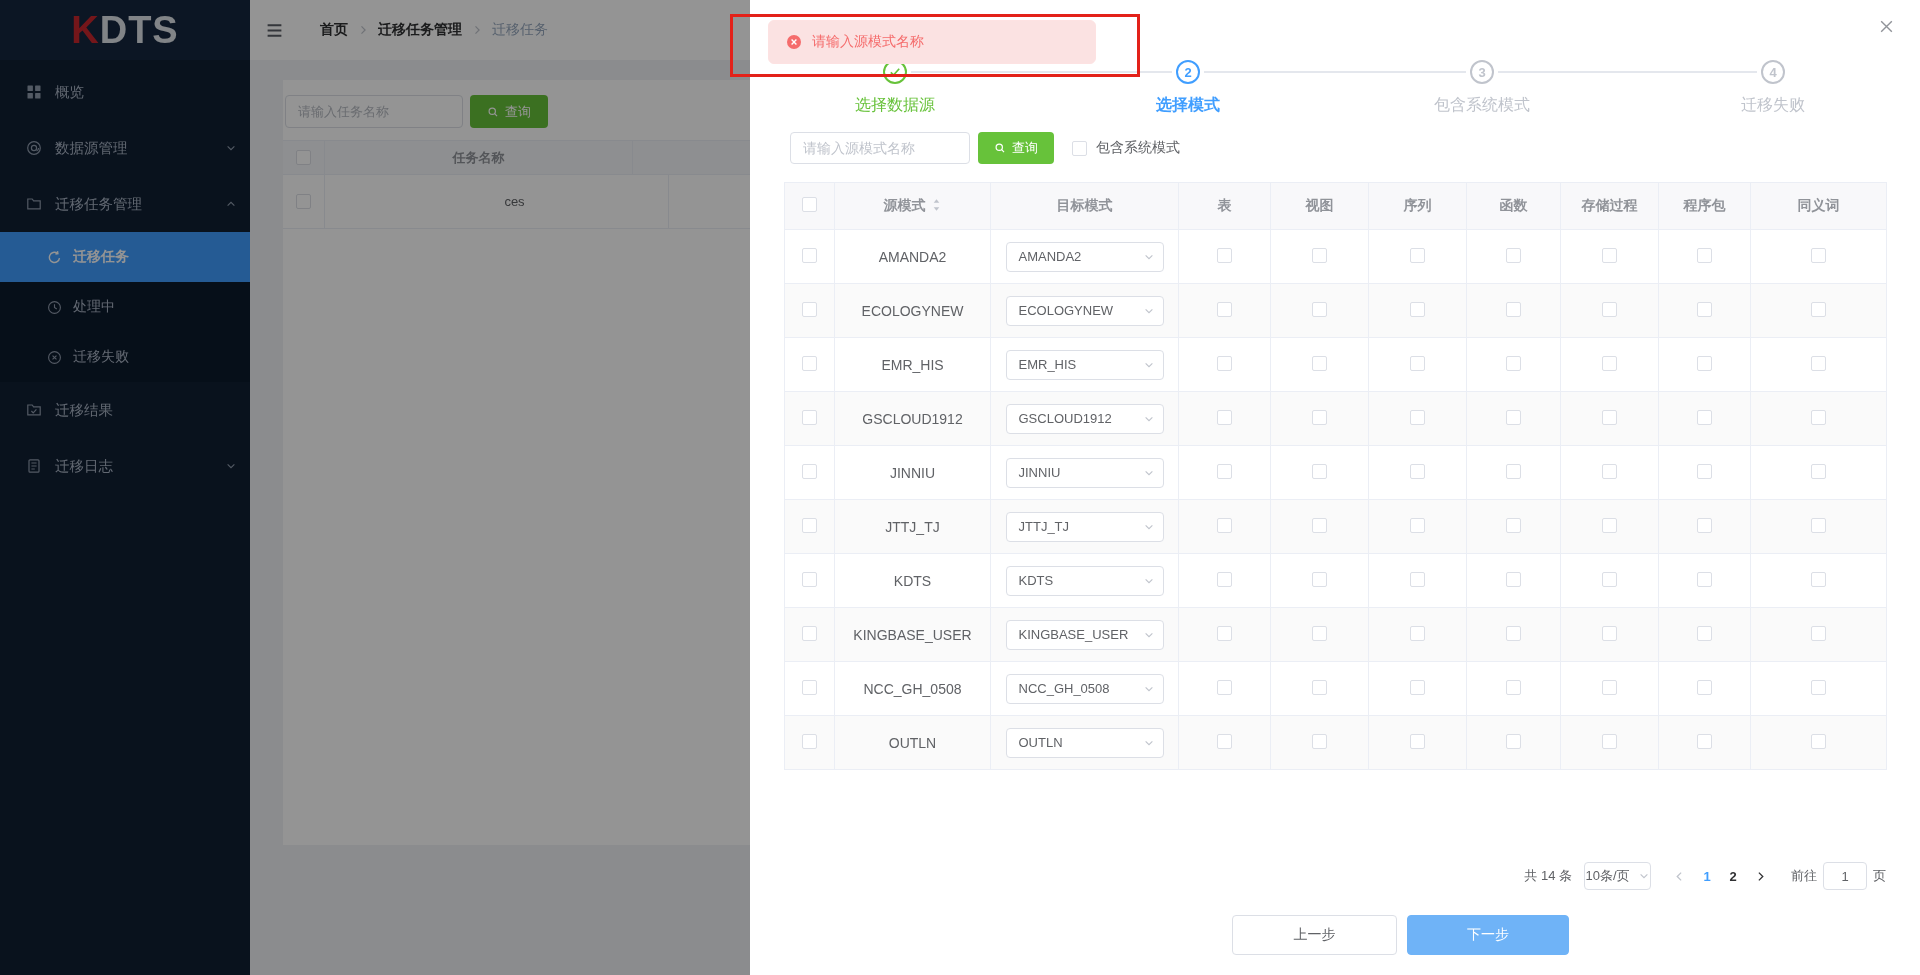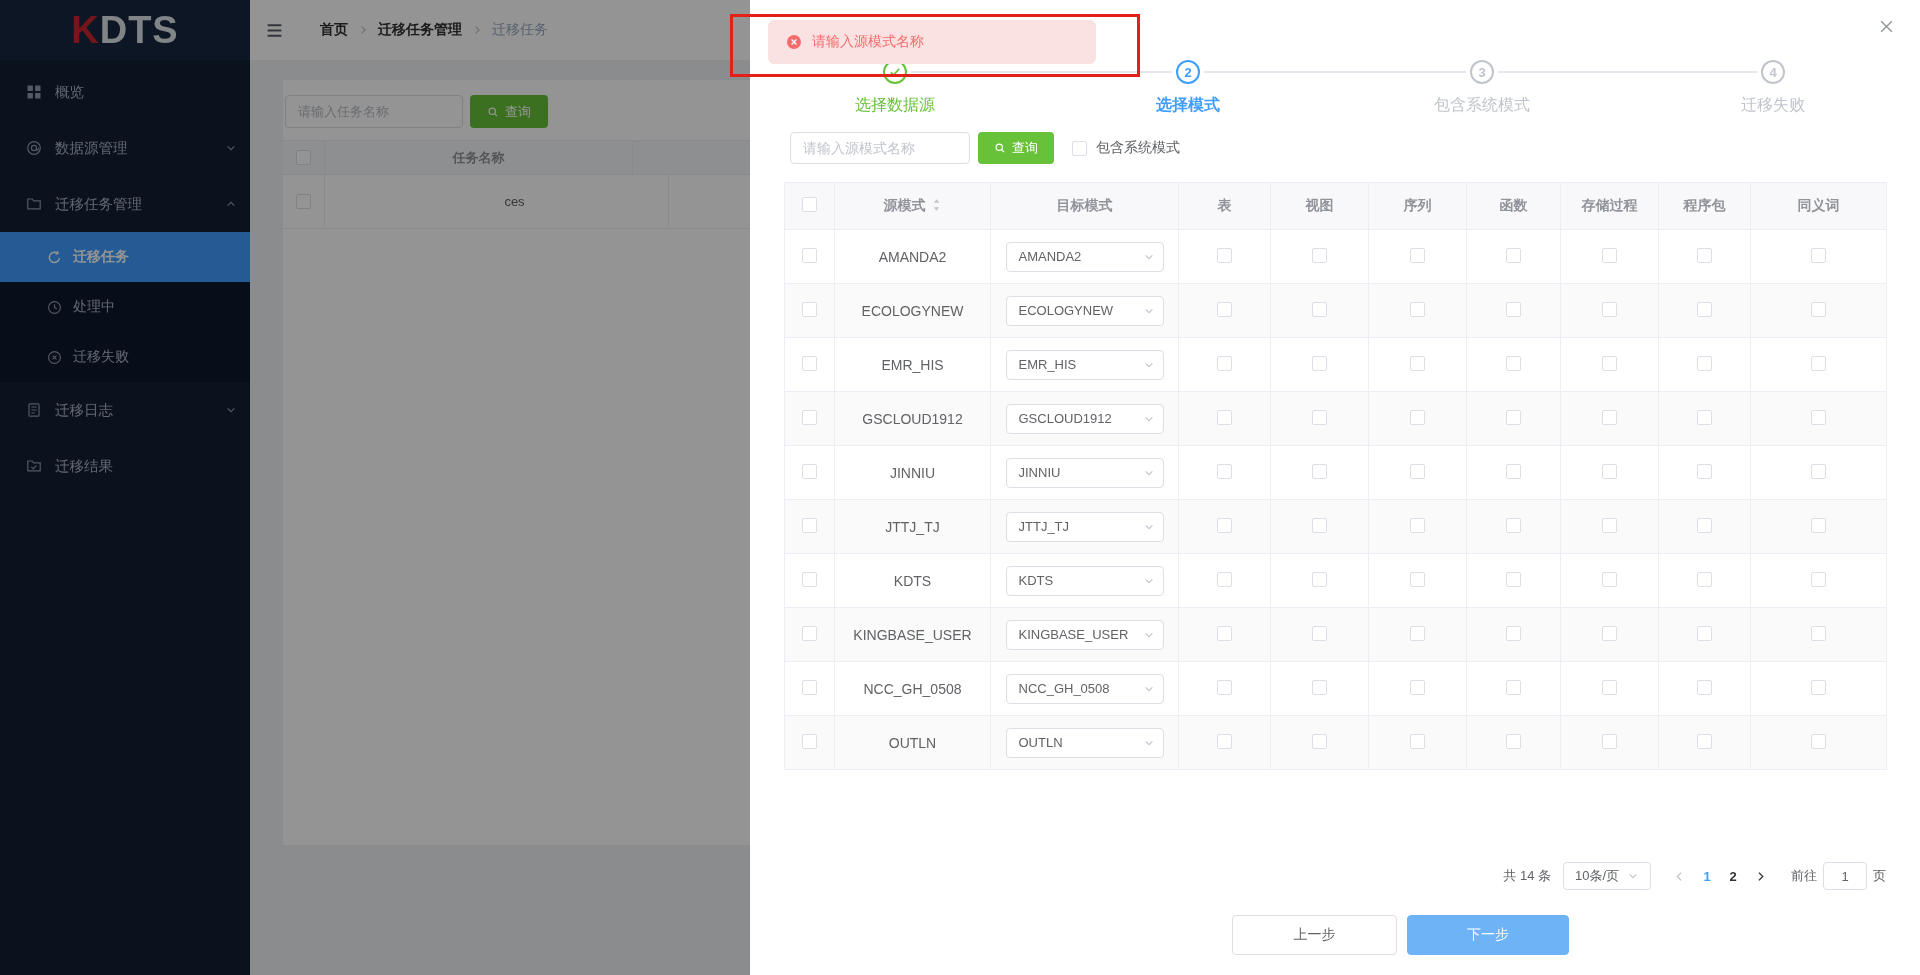--- a/index.html
+++ b/index.html
@@ -92,21 +92,21 @@
   #schema-table tr.striped td{background:#fafafa;}
   .sort{width:11px;height:14px;margin-left:5px;vertical-align:-2px;display:inline-flex;cursor:pointer;}
   .sel{display:inline-flex;width:158px;height:30px;box-sizing:border-box;border:1px solid #dcdfe6;
     border-radius:4px;background:#fff;align-items:center;justify-content:space-between;
     padding:0 8px 0 12px;font-size:13px;color:#606266;cursor:pointer;}
   .selchev{color:#c0c4cc;}
 
   .pagination{position:absolute;right:34px;top:862px;height:28px;display:flex;align-items:center;
     font-size:13px;color:#606266;}
   .pg-total{margin-right:12px;}
-  .pg-size{display:inline-flex;width:88px;height:28px;box-sizing:border-box;border:1px solid #dcdfe6;
+  .pg-size{display:inline-flex;width:67px;height:28px;box-sizing:border-box;border:1px solid #dcdfe6;
     border-radius:4px;align-items:center;justify-content:center;gap:8px;color:#606266;
     margin-right:14px;cursor:pointer;background:#fff;}
   .pg-size .ic{color:#c0c4cc;}
   .pg-arrow{width:13px;height:13px;cursor:pointer;margin:0 8px;}
   .pg-arrow.prev{color:#c0c4cc;}
   .pg-arrow.next{color:#303133;}
   .pg-num{display:inline-block;width:26px;text-align:center;color:#303133;font-weight:bold;cursor:pointer;}
   .pg-num.cur{color:#409eff;}
   .pg-goto{margin-left:16px;margin-right:6px;}
   .pg-input{width:44px;height:28px;box-sizing:border-box;border:1px solid #dcdfe6;border-radius:4px;
@@ -201,39 +201,39 @@
             <svg viewBox="0 0 16 16" fill="none" stroke="currentColor" stroke-width="1.2">
               <circle cx="8" cy="8" r="6.3"></circle>
               <path d="M5.9 5.9l4.2 4.2M10.1 5.9l-4.2 4.2"></path>
             </svg>
           </span>
           <span>迁移失败</span>
         </div>
         <div class="side-item">
           <span class="ic ">
             <svg viewBox="0 0 16 16" fill="none" stroke="currentColor" stroke-width="1.2">
+              <path d="M1.8 3h4.4l1.4 1.8h6.6v8H1.8z"></path>
+              <path d="M5.4 9l1.8 1.8 3.2-3.4"></path>
+            </svg>
+          </span>
+          <span>迁移结果</span>
+        </div>
+        <div class="side-item">
+          <span class="ic ">
+            <svg viewBox="0 0 16 16" fill="none" stroke="currentColor" stroke-width="1.2">
               <rect x="3" y="1.8" width="10" height="12.4" rx="1"></rect>
               <path d="M5.4 5h5.2M5.4 8h5.2M5.4 11h3.4"></path>
             </svg>
           </span>
           <span>迁移日志</span>
           <span class="ic side-chev">
             <svg viewBox="0 0 16 16" fill="none" stroke="currentColor" stroke-width="1.5">
               <path d="M3.5 5.8L8 10.3l4.5-4.5"></path>
             </svg>
           </span>
-        </div>
-        <div class="side-item">
-          <span class="ic ">
-            <svg viewBox="0 0 16 16" fill="none" stroke="currentColor" stroke-width="1.2">
-              <path d="M1.8 3h4.4l1.4 1.8h6.6v8H1.8z"></path>
-              <path d="M5.4 9l1.8 1.8 3.2-3.4"></path>
-            </svg>
-          </span>
-          <span>迁移结果</span>
         </div>
       </nav>
   </aside>
 
   <div class="main">
     <header class="topbar">
       <span class="ic topbar-fold">
           <svg viewBox="0 0 16 16" fill="none" stroke="currentColor" stroke-width="1.6">
             <path d="M2.2 3.6h11.6M2.2 8h11.6M2.2 12.4h11.6"></path>
           </svg>

